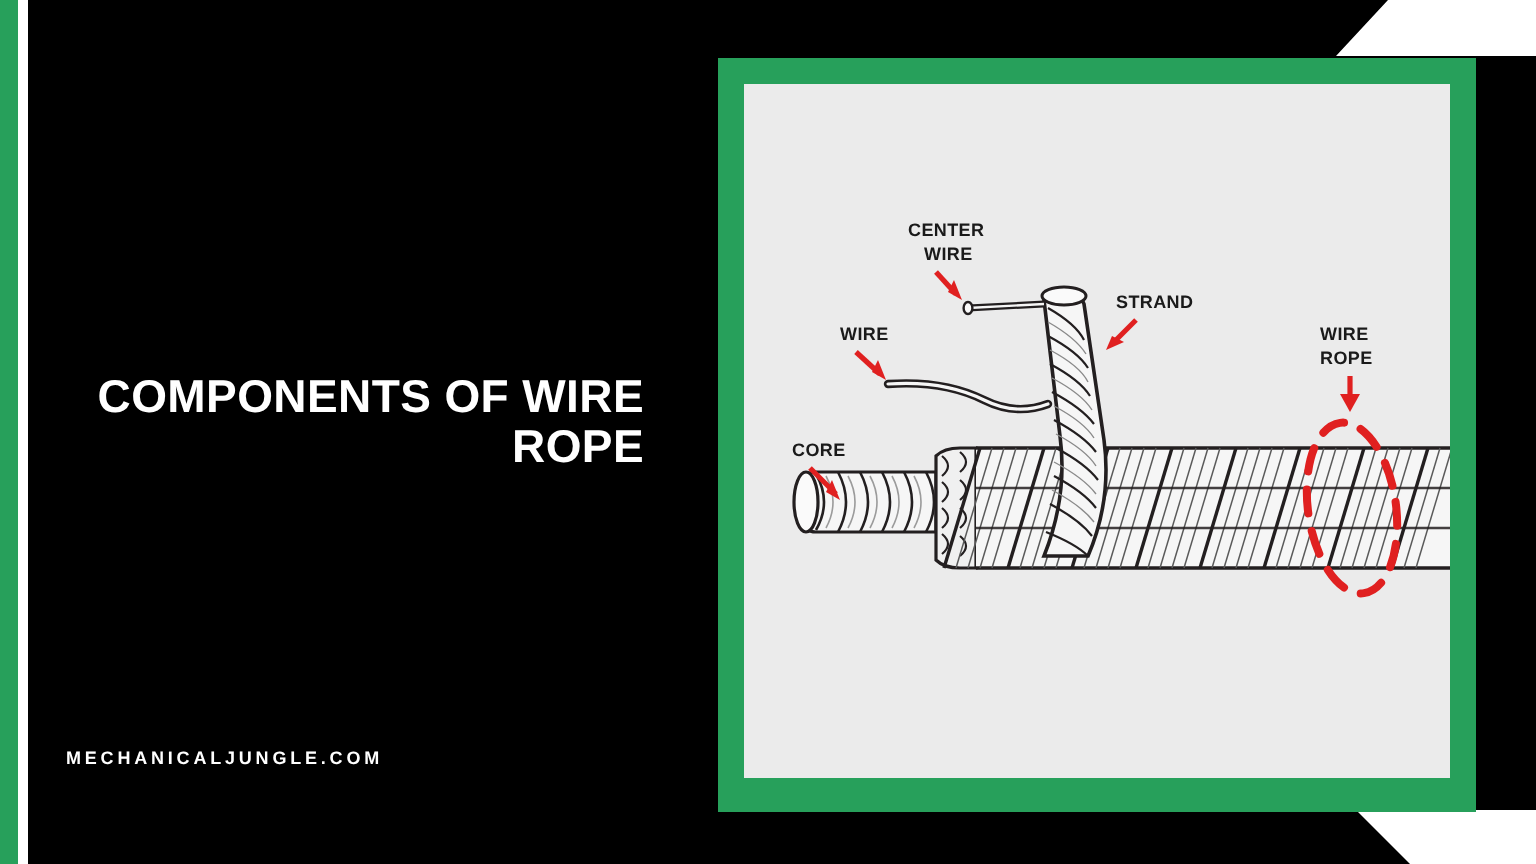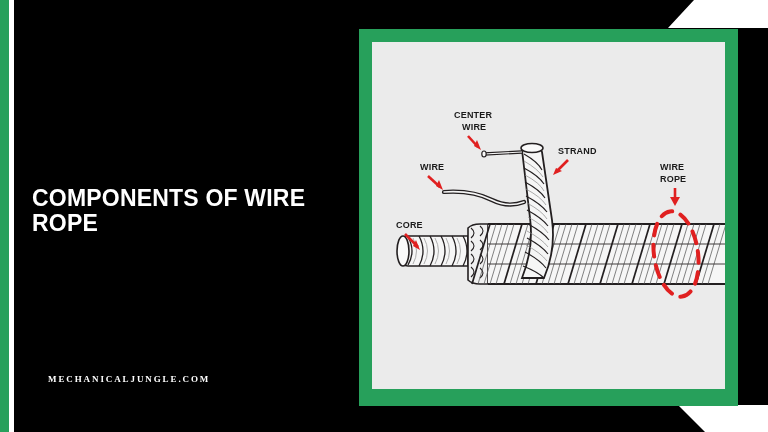--- a/index.html
+++ b/index.html
@@ -62,45 +62,45 @@
     background: #ffffff;
   }
 
   
   .text-col {
     position: absolute;
     left: 32px;
     top: 0;
     width: 300px;
     height: 432px;
+    text-align: right;
   }
   .title {
     position: absolute;
     left: 0;
     top: 186px;
     width: 290px;
     margin: 0;
     color: #ffffff;
     font-size: 23px;
     line-height: 25px;
     font-weight: bold;
     letter-spacing: 0.2px;
     text-transform: uppercase;
     font-family: "Liberation Sans", sans-serif;
   }
   .footer {
     position: absolute;
-    left: 16px;
+    left: 1px;
     top: 374px;
     color: #ffffff;
     font-size: 9px;
     font-weight: bold;
     letter-spacing: 1.9px;
     text-transform: uppercase;
-    font-family: Liberation Serif, serif;
   }
 
   
   .panel {
     position: absolute;
     left: 359px;
     top: 29px;
     width: 379px;
     height: 377px;
     background: var(--accent);

